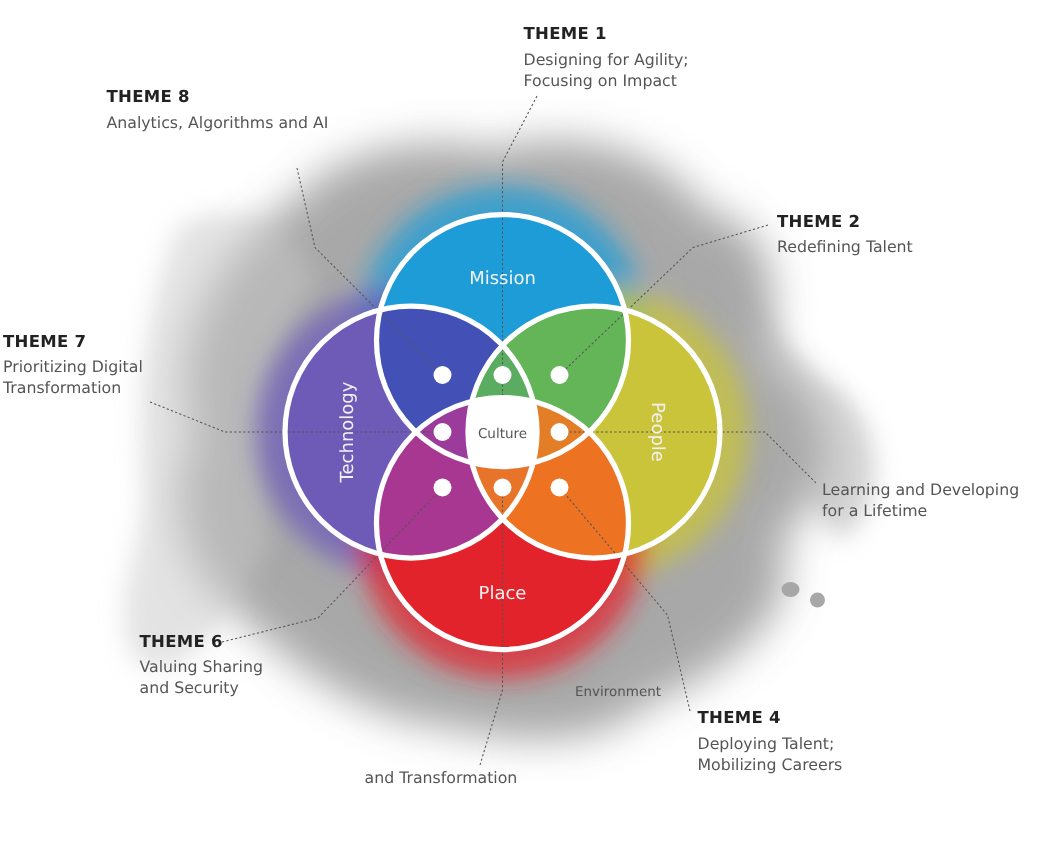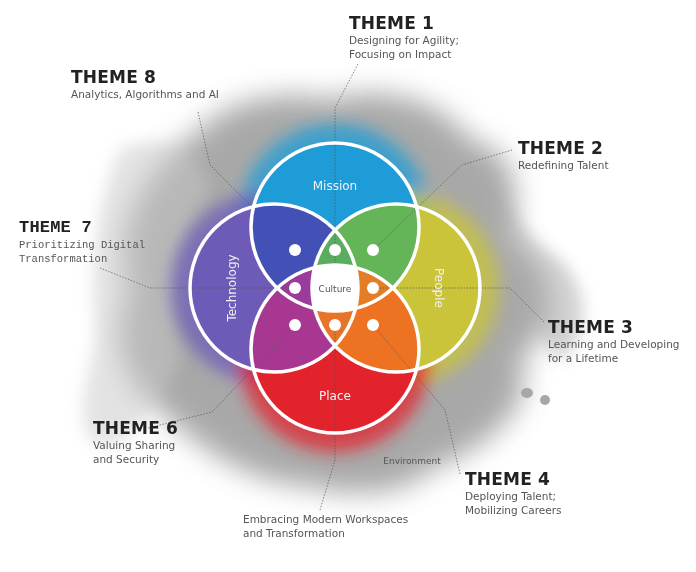--- a/index.html
+++ b/index.html
@@ -1,20 +1,20 @@
 <!DOCTYPE html>
 <html><head>
   <meta charset="utf-8">
   <style>
     html, body { margin: 0; padding: 0; background: #ffffff; }
     body { width: 696px; height: 572px; position: relative; overflow: hidden;
            font-family: "DejaVu Sans", "Liberation Sans", sans-serif; }
     #stage { position: absolute; left: 0; top: 0; width: 696px; height: 572px; }
     .theme { position: absolute; color: #555555; font-size: 10.5px; line-height: 14px; }
-    .theme .t-title { color: #222222; font-weight: bold; font-size: 17px; letter-spacing: 0.2px; margin-bottom: 3px; display: block; }
+    .theme .t-title { color: #222222; font-weight: bold; font-size: 11px; letter-spacing: 0.2px; margin-bottom: 3px; display: block; }
     .theme .t-line { display: block; white-space: nowrap; }
     svg text { font-family: "DejaVu Sans", "Liberation Sans", sans-serif; }
   </style>
 </head>
 <body>
 
 <div id="stage">
   <svg id="diagram-svg" width="696" height="572" viewBox="0 0 696 572">
     <defs>
       <filter id="blur8" x="-30%" y="-30%" width="160%" height="160%">
@@ -119,41 +119,39 @@
       <div class="theme" style="left: 349px; top: 16px;">
         <span class="t-title">THEME 1</span>
         <span class="t-line">Designing for Agility;</span>
         <span class="t-line">Focusing on Impact</span>
       </div>
       <div class="theme" style="left: 518px; top: 141px;">
         <span class="t-title">THEME 2</span>
         <span class="t-line">Redefining Talent</span>
       </div>
       <div class="theme" style="left: 548px; top: 320px;">
-        <span class="t-title">THEME 3</span>
         <span class="t-line">Learning and Developing</span>
         <span class="t-line">for a Lifetime</span>
       </div>
       <div class="theme" style="left: 465px; top: 472px;">
         <span class="t-title">THEME 4</span>
         <span class="t-line">Deploying Talent;</span>
         <span class="t-line">Mobilizing Careers</span>
       </div>
       <div class="theme" style="left: 243px; top: 512px;">
-        <span class="t-line">Embracing Modern Workspaces</span>
         <span class="t-line">and Transformation</span>
       </div>
       <div class="theme" style="left: 93px; top: 421px;">
         <span class="t-title">THEME 6</span>
         <span class="t-line">Valuing Sharing</span>
         <span class="t-line">and Security</span>
       </div>
-      <div class="theme" style="left: 19px; top: 221px; font-family: Liberation Mono, monospace;">
+      <div class="theme" style="left: 2px; top: 221px;">
         <span class="t-title">THEME 7</span>
         <span class="t-line">Prioritizing Digital</span>
         <span class="t-line">Transformation</span>
       </div>
-      <div class="theme" style="left: 71px; top: 70px;">
+      <div class="theme" style="left: 71px; top: 58px;">
         <span class="t-title">THEME 8</span>
         <span class="t-line">Analytics, Algorithms and AI</span>
       </div>
     </div>
 </div>
 
 </body></html>

